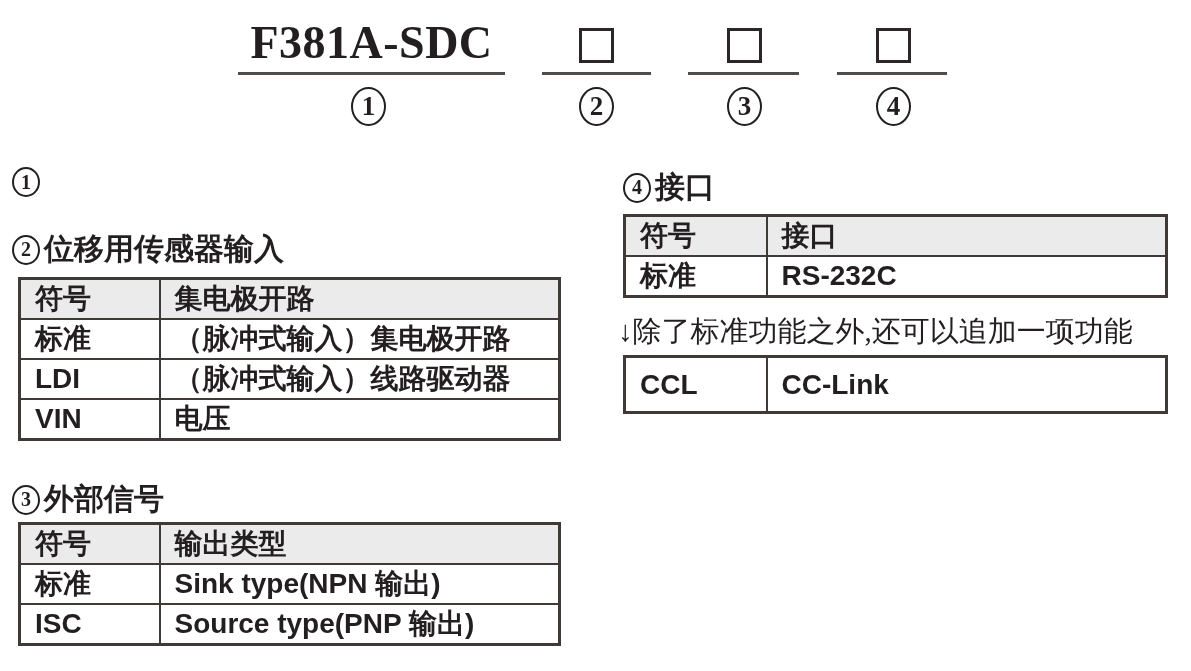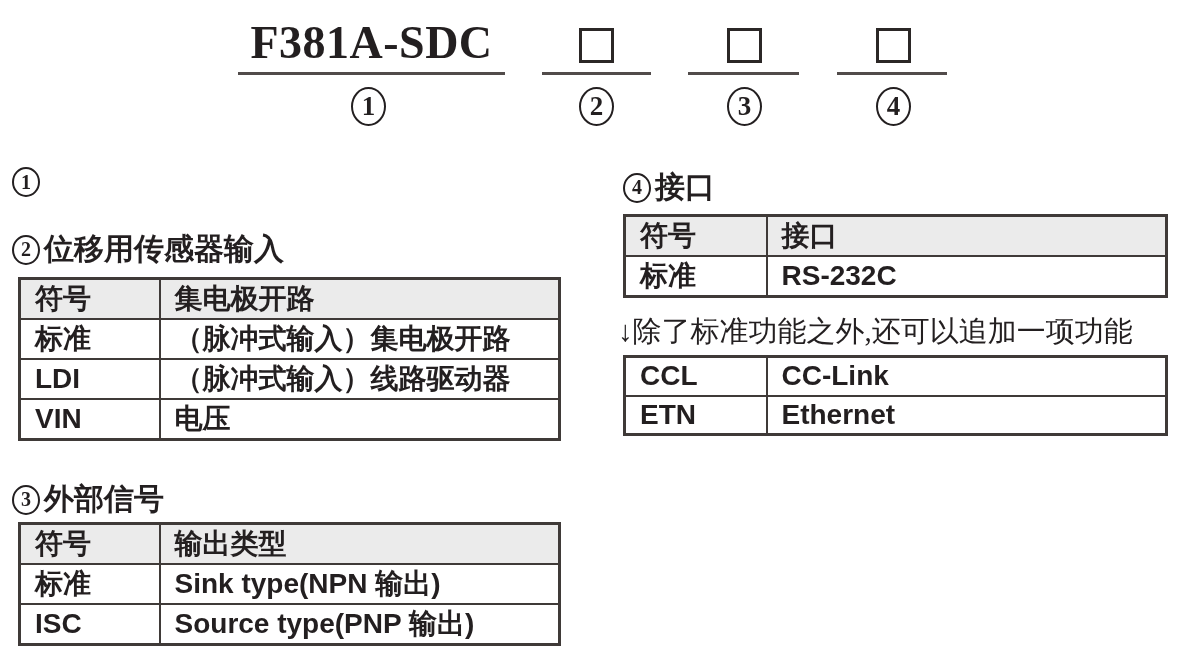--- a/index.html
+++ b/index.html
@@ -62,21 +62,21 @@
   }
   tr.hd td { background:#ebebeb; }
 
   .tA { left:18px;  top:277px; width:540px; }
   .tA td { height:38px; }
   .tC { left:18px;  top:522px; width:540px; }
   .tC td { height:39px; }
   .tB { left:623px; top:214px; width:542px; }
   .tB td { height:38px; }
   .tD { left:623px; top:355px; width:542px; }
-  .tD td { height:39px; }
+  .tD td { height:56px; }
 
   
   .note {
     left:618px; top:304px; font-size:29px; font-weight:500; white-space:nowrap;margin-top:8px;
   }
 </style>
 </head>
 <body>
 
 <div>
@@ -184,20 +184,16 @@
   <table class="tD">
     <colgroup>
         <col style="width:142px">
         <col style="width:400px">
       </colgroup>
     <tbody>
         <tr>
       <td>CCL</td>
       <td>CC-Link</td>
     </tr>
-    <tr>
-      <td>ETN</td>
-      <td>Ethernet</td>
-    </tr>
   </tbody>
     </table>
 
 </div>
 
 </body></html>

